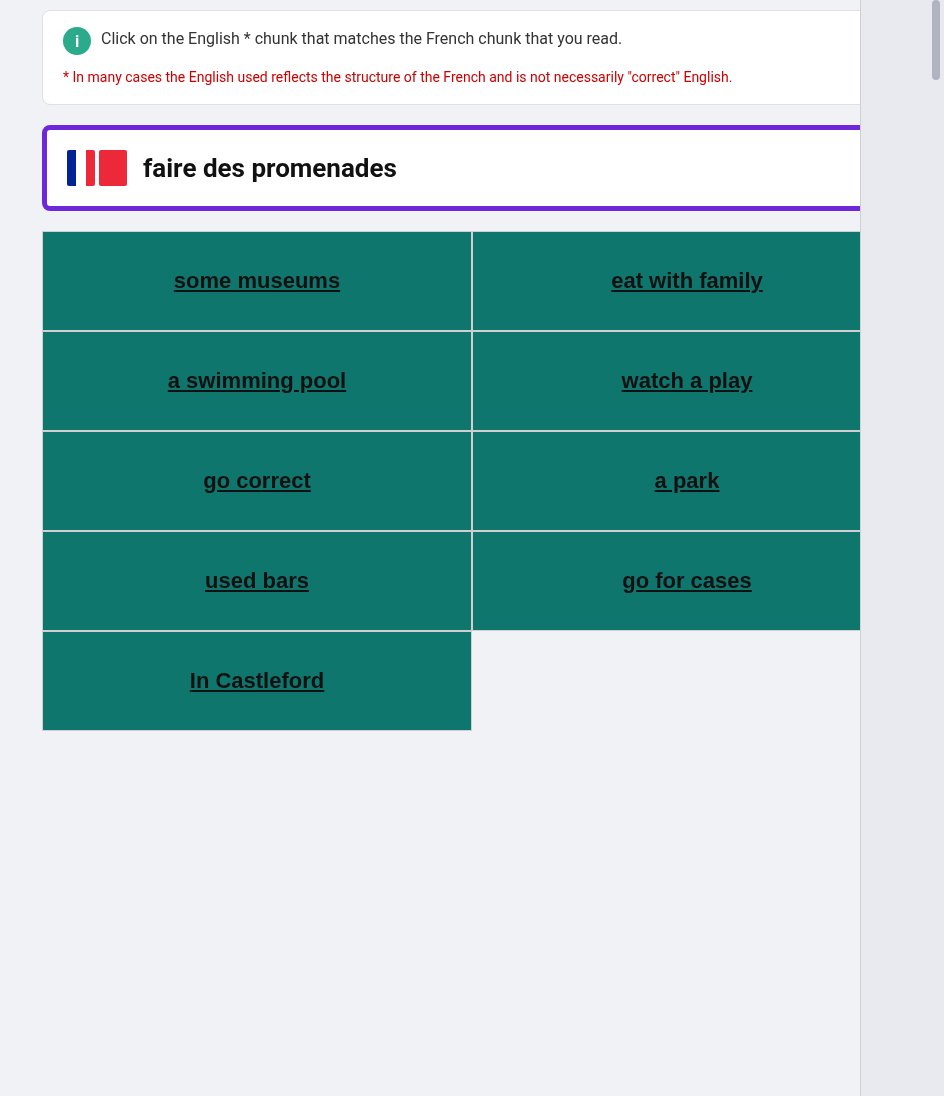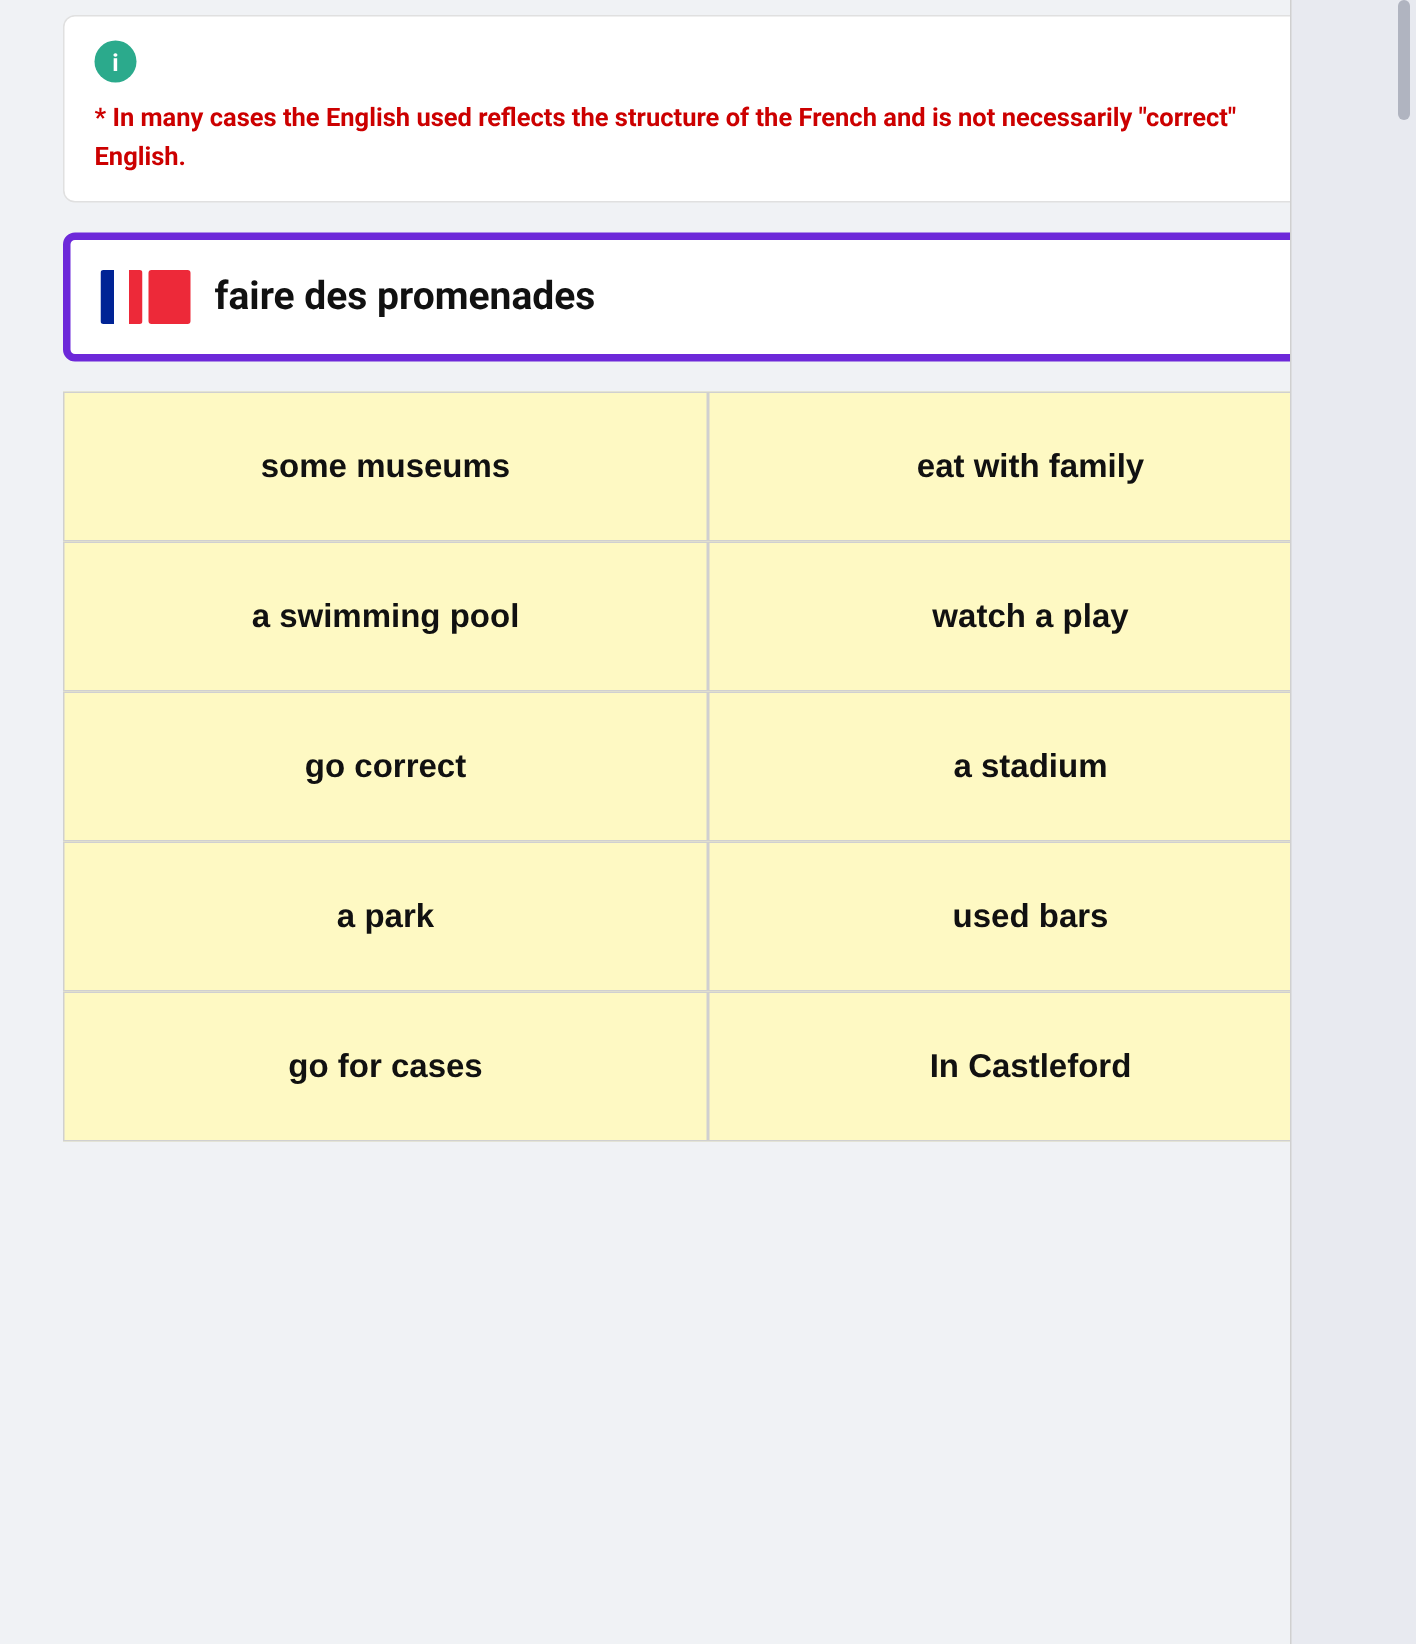--- a/index.html
+++ b/index.html
@@ -50,23 +50,23 @@
       flex-shrink: 0;
     }
 
     .instruction-text {
       font-size: 16px;
       color: #333;
       line-height: 1.5;
     }
 
     .note-text {
-      font-size: 17px;
+      font-size: 14px;
       color: #cc0000;
-      font-weight: 700;
+      font-weight: 400;
       line-height: 1.5;
     }
 
     .french-phrase-box {
       background: #fff;
       border: 5px solid #6d28d9;
       border-radius: 8px;
       padding: 20px;
       margin-bottom: 20px;
       display: flex;
@@ -120,33 +120,34 @@
       color: #111;
     }
 
     .answers-grid {
       display: grid;
       grid-template-columns: 1fr 1fr;
       gap: 0;
     }
 
     .answer-btn {
-      background: #fef9c3;
+      background: #0f766e;
       border: 1px solid #d0d0d0;
       padding: 28px 20px;
       font-size: 22px;
       font-weight: 700;
       color: #111;
       cursor: pointer;
       text-align: center;
       transition: background 0.15s;
       min-height: 100px;
       display: flex;
       align-items: center;
       justify-content: center;
+      text-decoration: underline;
     }
 
     .sidebar {
       position: fixed;
       right: 0;
       top: 0;
       width: 84px;
       height: 1096px;
       background: #e8eaf0;
       border-left: 1px solid #d0d0d0;
@@ -173,20 +174,21 @@
   </style>
 </head>
 <body>
 
 <div class="main-container">
   <div class="instruction-box">
     <div class="instruction-header">
       <div class="info-icon">
         <span>i</span>
       </div>
+      <span class="instruction-text">Click on the English * chunk that matches the French chunk that you read.</span>
     </div>
     <p class="note-text">* In many cases the English used reflects the structure of the French and is not necessarily "correct" English.</p>
   </div>
 
   <div class="french-phrase-box">
     <div class="flag-container">
       <div class="flag french-flag">
         <div class="blue"></div>
         <div class="white"></div>
         <div class="red"></div>
@@ -195,21 +197,20 @@
     </div>
     <span class="phrase-text">faire des promenades</span>
   </div>
 
   <div class="answers-grid" id="answers-grid">
   <button class="answer-btn">some museums</button>
       <button class="answer-btn">eat with family</button>
       <button class="answer-btn">a swimming pool</button>
       <button class="answer-btn">watch a play</button>
       <button class="answer-btn">go correct</button>
-      <button class="answer-btn">a stadium</button>
       <button class="answer-btn">a park</button>
       <button class="answer-btn">used bars</button>
       <button class="answer-btn">go for cases</button>
       <button class="answer-btn">In Castleford</button>
     </div>
 </div>
 
 <div class="sidebar">
   <div class="scrollbar-track">
     <div class="scrollbar-thumb"></div>

